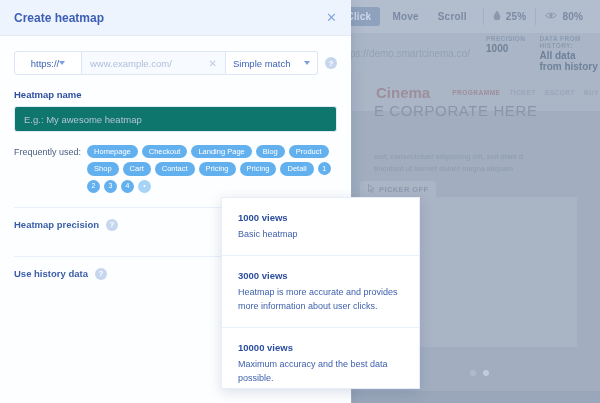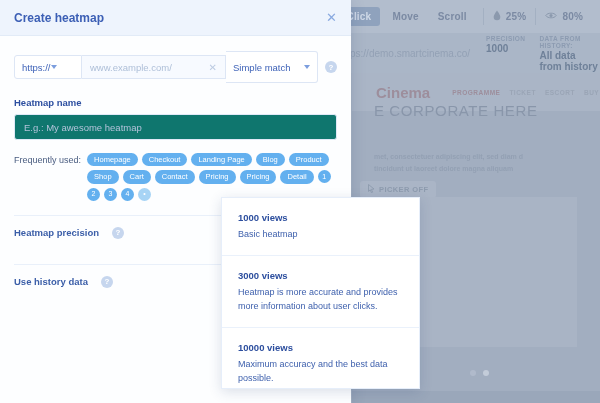--- a/index.html
+++ b/index.html
@@ -85,33 +85,33 @@
     height: 36px; background: #eef4fd; border-bottom: 1px solid #e2ebf7;
     display: flex; align-items: center; padding: 0 14px;
   }
   .modal-title { font-size: 12px; color: #3c5fb5; font-weight: bold; flex: 1; }
   .modal-close { color: #89a9e0; font-size: 13px; cursor: pointer; line-height:1; }
 
   .modal-body { padding: 15px 14px 0 14px; }
 
   .url-row { display: flex; align-items: center; gap: 0; }
   .sel-proto {
-    display: flex; align-items: center; justify-content: flex-start;
+    display: flex; align-items: center; justify-content: center;
     width: 68px; height: 24px; border: 1px solid #dde6f5; border-radius: 3px 0 0 3px;
     background: #fff; padding: 0 7px; font-size: 9.5px; color: #3f63b8;
   }
   .url-input {
     flex: 1; height: 24px; border: 1px solid #dde6f5; border-left: none;
     background: #f7faff; display: flex; align-items: center;
     padding: 11px 8px; font-size: 9.5px; color: #aebfd8; justify-content: space-between;
   }
   .url-clear { color: #bccbe2; font-size: 10px; }
   .sel-match {
     display: flex; align-items: center; justify-content: space-between;
-    width: 92px; height: 32px; border: 1px solid #dde6f5; border-radius: 0 3px 3px 0;
+    width: 92px; height: 24px; border: 1px solid #dde6f5; border-radius: 0 3px 3px 0;
     border-left: none; background: #fff; padding: 0 7px; font-size: 9.5px; color: #3f63b8;
   }
   .caret { width:0;height:0;border-left:3.5px solid transparent;
     border-right:3.5px solid transparent;border-top:4.5px solid #7c9ede; }
   .help {
     width: 12px; height: 12px; border-radius: 50%; background: #c6d6ee;
     color: #fff; font-size: 8px; font-weight: bold; margin-left: 7px;
     display: flex; align-items: center; justify-content: center;
   }
 
@@ -132,21 +132,21 @@
   }
   .chip.num { width: 13px; height: 13px; border-radius: 50%; padding: 0;
     display: flex; align-items: center; justify-content: center; font-size: 7px; }
   .chip.more { background: #a7d4f5; }
 
   .row-sep { height: 1px; background: #e9f0fa; margin-top: 14px; }
   .opt-row {
     display: flex; align-items: center; justify-content: space-between;
     padding: 11px 0 11px 0;
   }
-  .opt-left { display: flex; align-items: center; gap: 6px;
+  .opt-left { display: flex; align-items: center; 
     font-size: 9.5px; color: #3b5ea8; font-weight: bold; }
   .opt-val { font-size: 9.5px; color: #4d8de0; text-decoration: underline; cursor: pointer; }
 
   
   .dropdown {
     position: absolute; left: 221px; top: 197px; width: 199px; height: 192px;
     background: #fff; border: 1px solid #e6eefa;
     box-shadow: 0 3px 12px rgba(40,60,110,.16); overflow: hidden;
   }
   .dd-item { padding: 14px 16px 13px 16px; cursor: pointer; }

